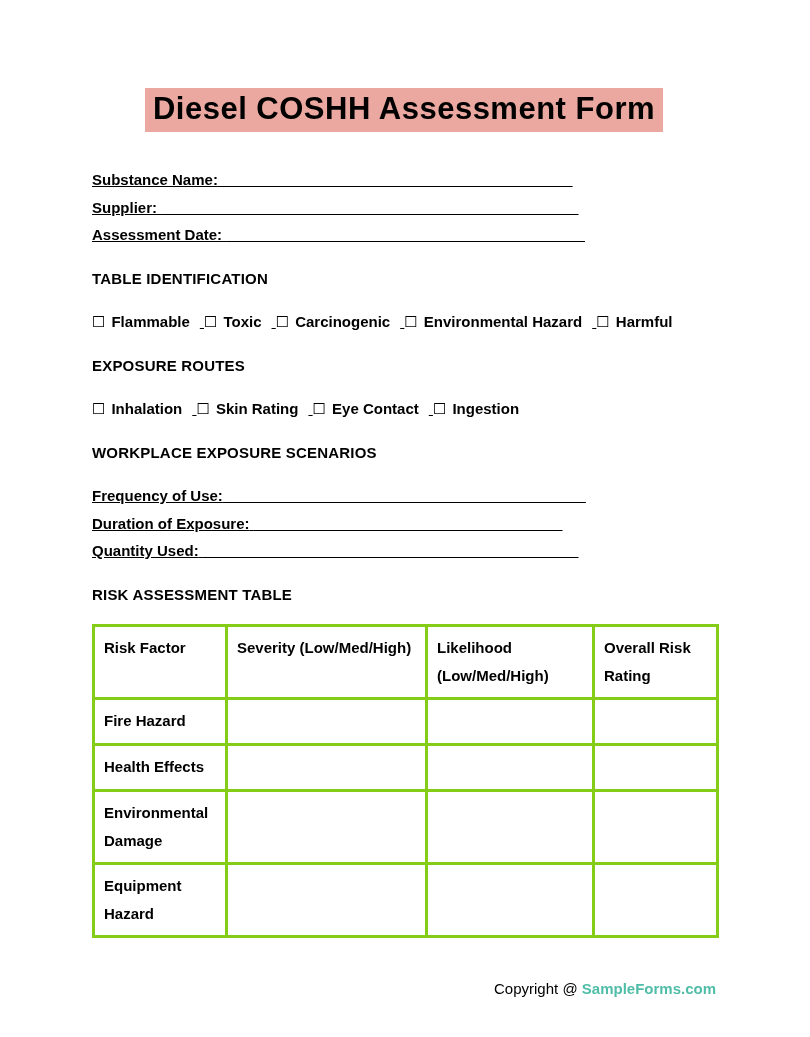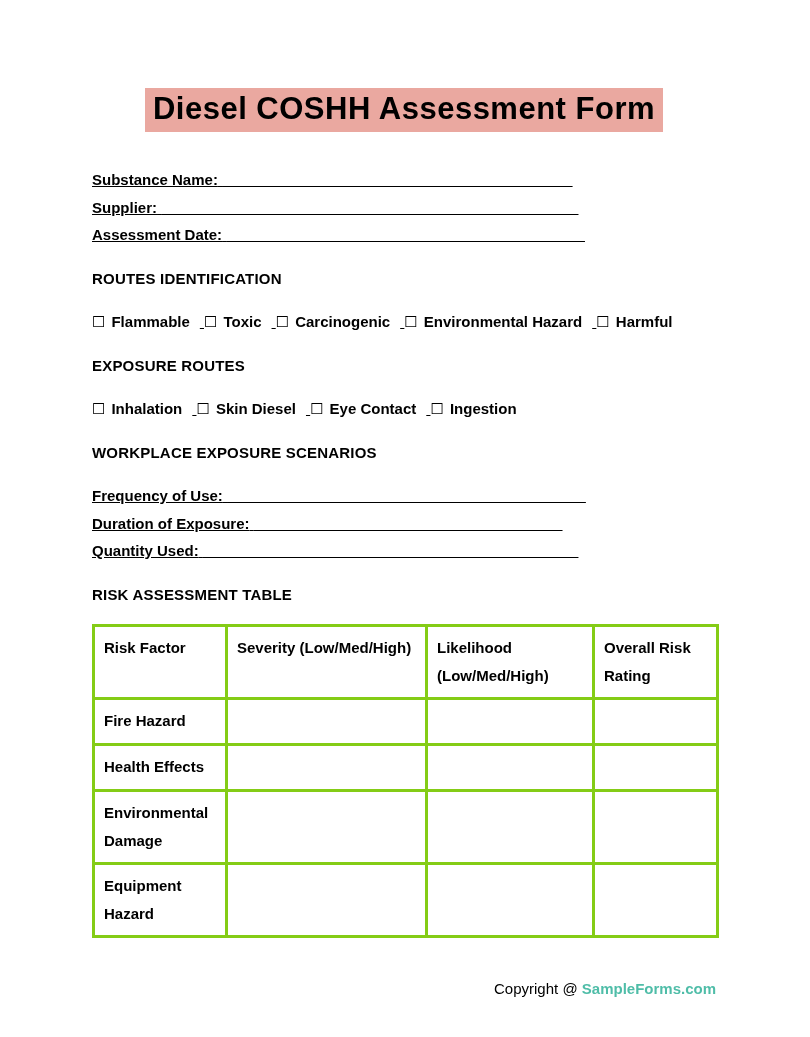--- a/index.html
+++ b/index.html
@@ -123,21 +123,21 @@
     <div class="field-line">
       <span>Supplier:</span>
       <span class="field-blank">__________________________________________________</span>
     </div>
     <div class="field-line">
       <span>Assessment Date:</span>
       <span class="field-blank">___________________________________________</span>
     </div>
   </div>
 
-  <div class="section-heading">ROUTES IDENTIFICATION</div>
+  <div class="section-heading">TABLE IDENTIFICATION</div>
 
   <div class="checkbox-row">
     <span class="checkbox-item">
       <span class="checkbox-glyph">☐</span><span>Flammable</span>
     </span>
     <span class="checkbox-item">
       <span class="checkbox-glyph">☐</span><span>Toxic</span>
     </span>
     <span class="checkbox-item">
       <span class="checkbox-glyph">☐</span><span>Carcinogenic</span>
@@ -150,21 +150,21 @@
     </span>
   </div>
 
   <div class="section-heading">EXPOSURE ROUTES</div>
 
   <div class="checkbox-row">
     <span class="checkbox-item">
       <span class="checkbox-glyph">☐</span><span>Inhalation</span>
     </span>
     <span class="checkbox-item">
-      <span class="checkbox-glyph">☐</span><span>Skin Diesel</span>
+      <span class="checkbox-glyph">☐</span><span>Skin Rating</span>
     </span>
     <span class="checkbox-item">
       <span class="checkbox-glyph">☐</span><span>Eye Contact</span>
     </span>
     <span class="checkbox-item">
       <span class="checkbox-glyph">☐</span><span>Ingestion</span>
     </span>
   </div>
 
   <div class="section-heading">WORKPLACE EXPOSURE SCENARIOS</div>

